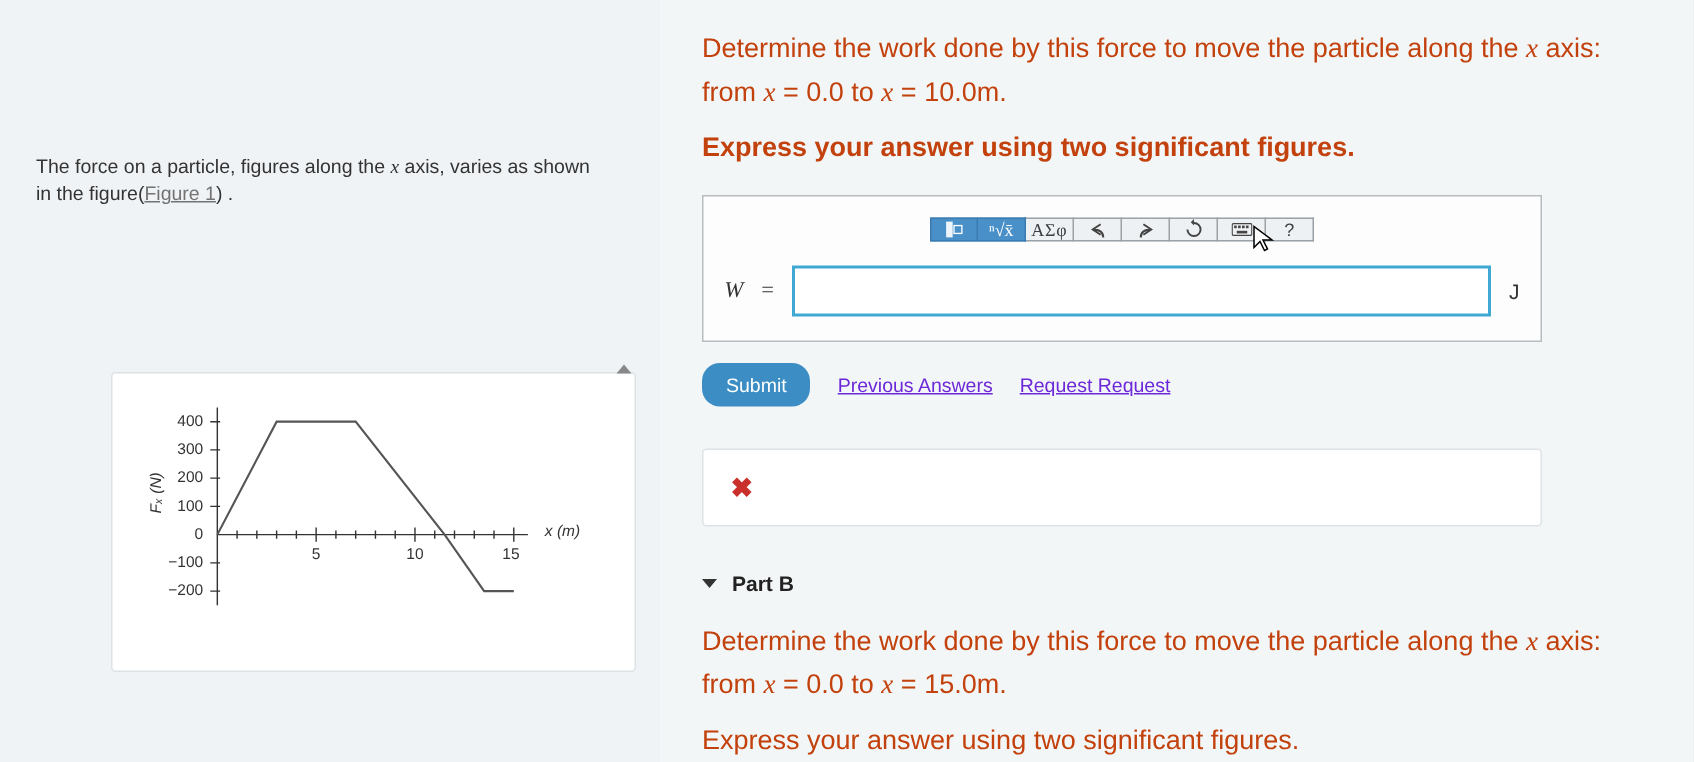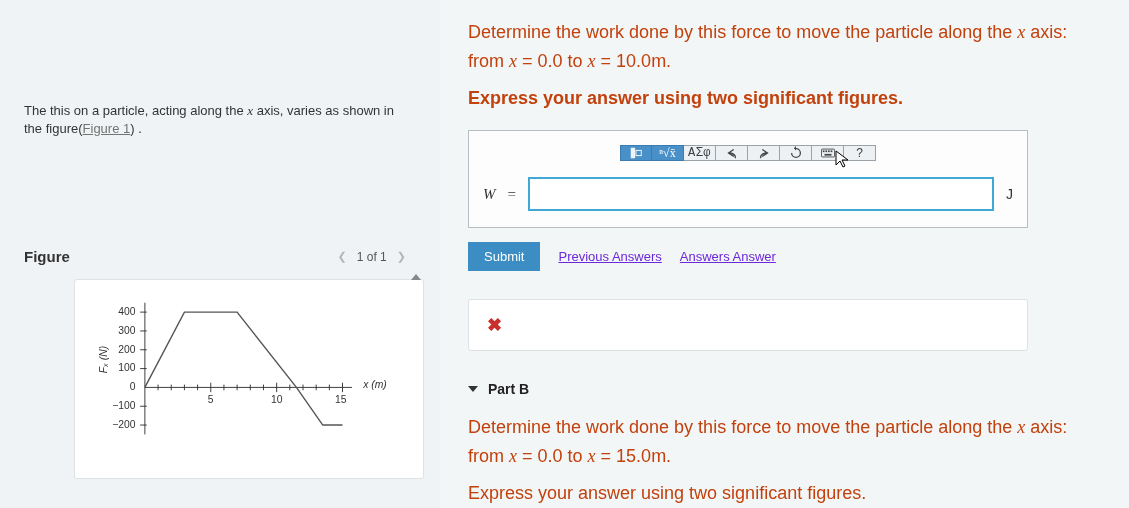--- a/index.html
+++ b/index.html
@@ -100,21 +100,21 @@
     min-width: 32px;
     display: flex;
     align-items: center;
     justify-content: center;
     font-size: 12px;
     color: #3a4046;
     cursor: pointer;
   }
   .tb-btn:first-child { border-left: 1px solid #9aa2a8; }
   .tb-btn.primary { background: #4a90c8; color: #fff; border-color: #3a7bb0; }
-  .tb-btn.greek { font-family: Liberation Mono, monospace; letter-spacing: 0.5px;}
+  .tb-btn.greek { font-family: Liberation Serif, serif; letter-spacing: 0.5px;}
   .tb-btn svg { width: 14px; height: 14px; }
   .input-row {
     display: flex;
     align-items: center;
     gap: 12px;
     font-size: 15px;
     font-family: "Times New Roman", serif;
     font-style: italic;
   }
   .input-row .eq { font-style: normal; }
@@ -134,21 +134,21 @@
     align-items: center;
     gap: 18px;
   }
   .submit-btn {
     background: #3b8dc3;
     color: #fff;
     border: none;
     padding: 7px 16px;
     font-size: 13px;
     cursor: pointer;
-    border-radius: 0;
+    border-radius: 12px;
   }
   .link { color: #6d28d9; font-size: 13px; text-decoration: underline; cursor: pointer; }
   .feedback {
     margin-top: 28px;
     background: #fff;
     border: 1px solid #dde2e5;
     border-radius: 3px;
     padding: 14px 18px;
     width: 560px;
     display: flex;
@@ -192,32 +192,24 @@
     pointer-events: none;
   }
 </style>
 </head>
 <body>
 
 <div class="main-panel">
 
   <div class="left-col">
     <div class="problem-text">
-      <span>The this on a particle, acting along the </span><span class="ital" style="font-style:italic;font-family:'Times New Roman',serif">x</span><span> axis, varies as shown in the figure(</span><a href="#">Figure 1</a><span>) .</span>
+      <span>The force on a particle, figures along the </span><span class="ital" style="font-style:italic;font-family:'Times New Roman',serif">x</span><span> axis, varies as shown in the figure(</span><a href="#">Figure 1</a><span>) .</span>
     </div>
 
     <div class="figure-section">
-      <div class="figure-header">
-        <span class="title">Figure</span>
-        <span class="pager">
-          <span class="pager-btn">❮</span>
-          <span>1 of 1</span>
-          <span class="pager-btn">❯</span>
-        </span>
-      </div>
 
       <div class="chart-wrap">
         <svg class="chart-svg" viewBox="0 0 300 170">
 
           <text x="40" y="18" text-anchor="end" font-size="11" fill="#333">400</text>
           <text x="40" y="38" text-anchor="end" font-size="11" fill="#333">300</text>
           <text x="40" y="58" text-anchor="end" font-size="11" fill="#333">200</text>
           <text x="40" y="78" text-anchor="end" font-size="11" fill="#333">100</text>
           <text x="40" y="98" text-anchor="end" font-size="11" fill="#333">0</text>
           <text x="40" y="118" text-anchor="end" font-size="11" fill="#333">−100</text>
@@ -320,21 +312,21 @@
         <span><span>W</span></span>
         <span class="eq"> = </span>
         <input class="answer-input" type="text" style="">
         <span class="unit">J</span>
       </div>
     </div>
 
     <div class="actions">
       <button class="submit-btn">Submit</button>
       <span class="link">Previous Answers</span>
-      <span class="link">Answers Answer</span>
+      <span class="link">Request Request</span>
     </div>
 
     <div class="feedback">
       <span class="x">✖</span>
     </div>
 
     <div class="part-b">
       <div class="part-header">
         <span class="caret"></span>
         <span>Part B</span>

